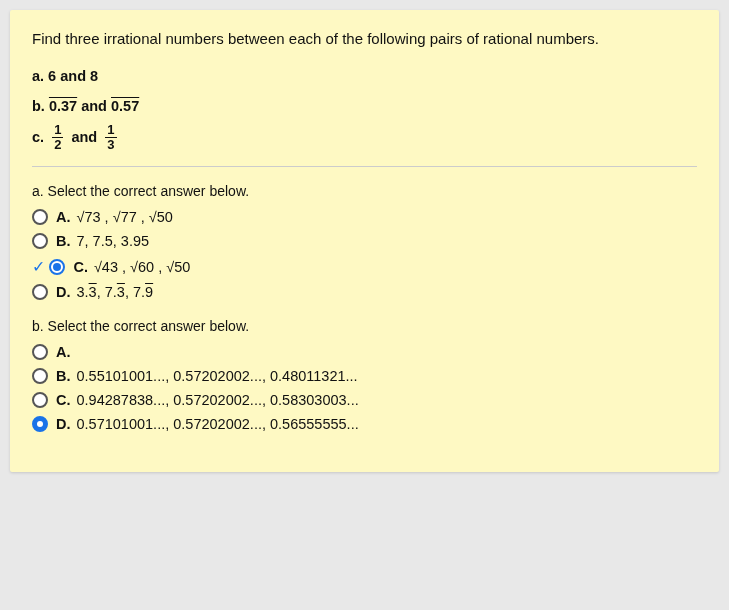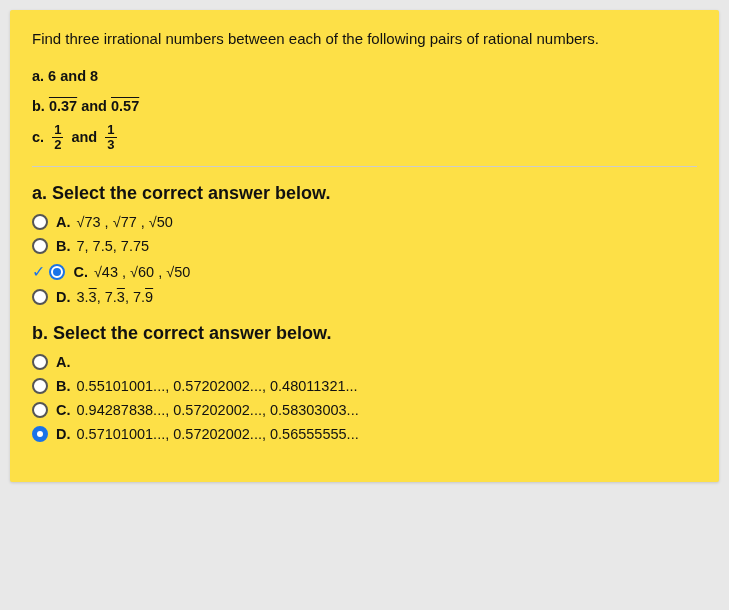--- a/index.html
+++ b/index.html
@@ -7,21 +7,21 @@
       font-family: Arial, sans-serif;
       background: #e8e8e8;
       width: 729px;
       min-height: 610px;
       display: flex;
       align-items: flex-start;
       justify-content: center;
       padding: 10px;
     }
     .card {
-      background: #fde047;
+      background: #fef9c3;
       width: 709px;
       padding: 18px 22px 22px 22px;
       border-radius: 2px;
       box-shadow: 0 1px 3px rgba(0,0,0,0.15);
     }
     .question-title {
       font-size: 15px;
       color: #111;
       margin-bottom: 12px;
       line-height: 1.5;
@@ -52,22 +52,22 @@
     }
     .overline {
       text-decoration: overline;
     }
     .divider {
       border: none;
       border-top: 1px solid #ccc;
       margin: 14px 0 16px 0;
     }
     .part-label {
-      font-size: 18px;
-      font-weight: bold;
+      font-size: 14px;
+      font-weight: normal;
       color: #111;
       margin-bottom: 10px;
     }
     .options-list {
       list-style: none;
       margin-bottom: 18px;
     }
     .option-item {
       display: flex;
       align-items: center;
@@ -158,21 +158,21 @@
       <span class="radio-circle"></span>
       <span class="option-label">A.</span>
       <span>
         √73 , √77 , √50
       </span>
     </li>
 
     <li class="option-item">
       <span class="radio-circle"></span>
       <span class="option-label">B.</span>
-      <span>7, 7.5, 7.75</span>
+      <span>7, 7.5, 3.95</span>
     </li>
 
     <li class="option-item">
       <span class="check-mark">✓</span>
       <span class="radio-circle checked"></span>
       <span class="option-label">C.</span>
       <span>
         √43 , √60 , √50
       </span>
     </li>

